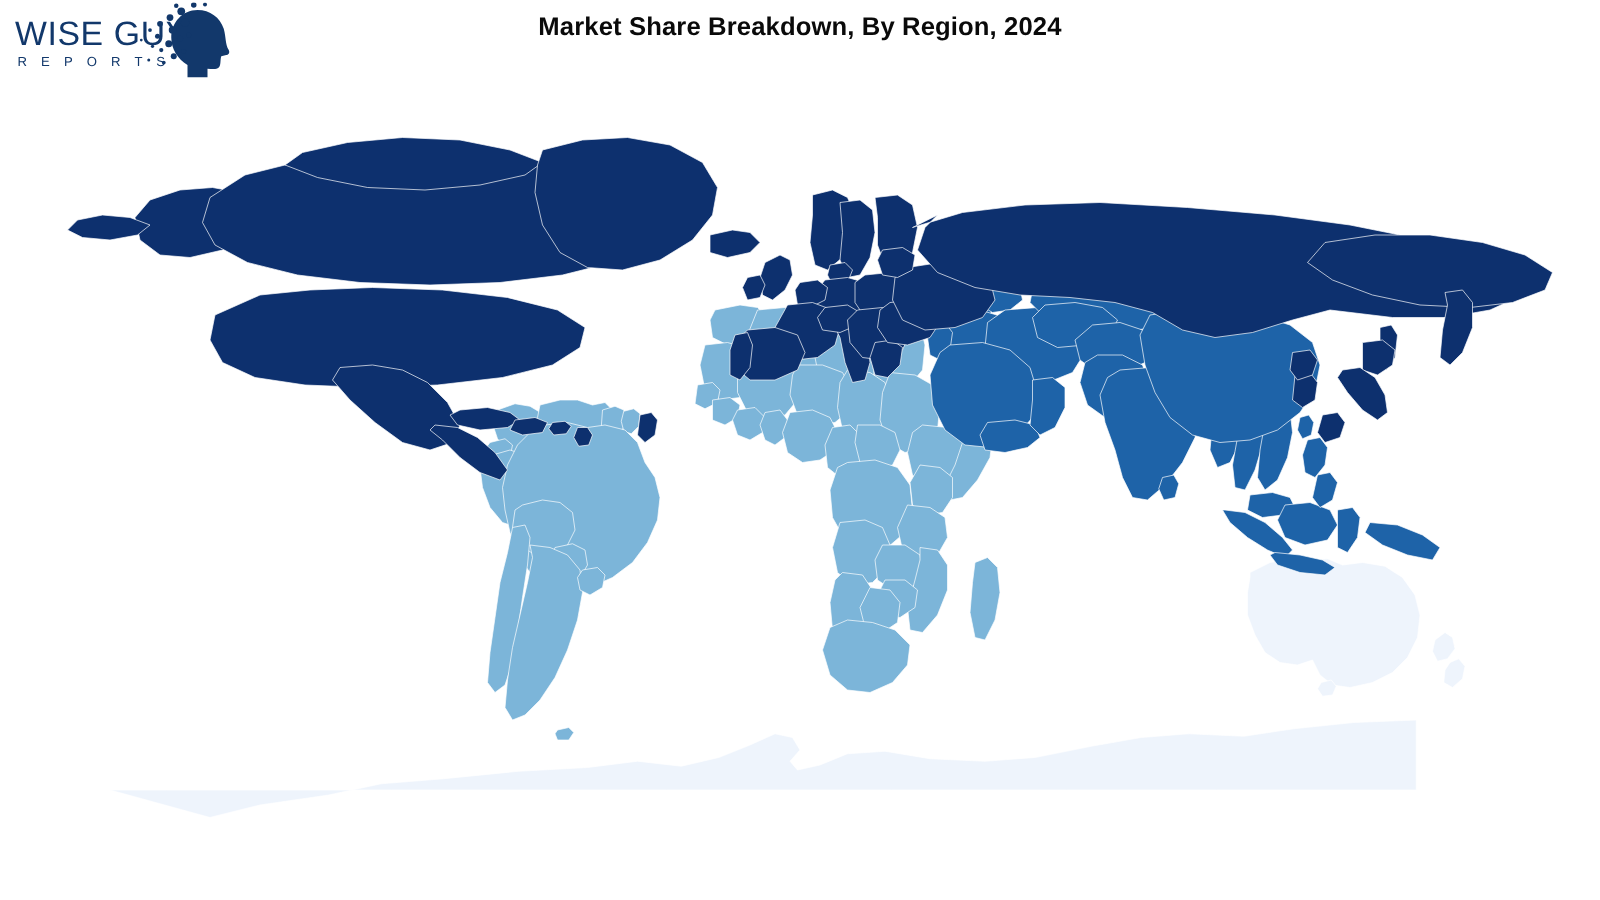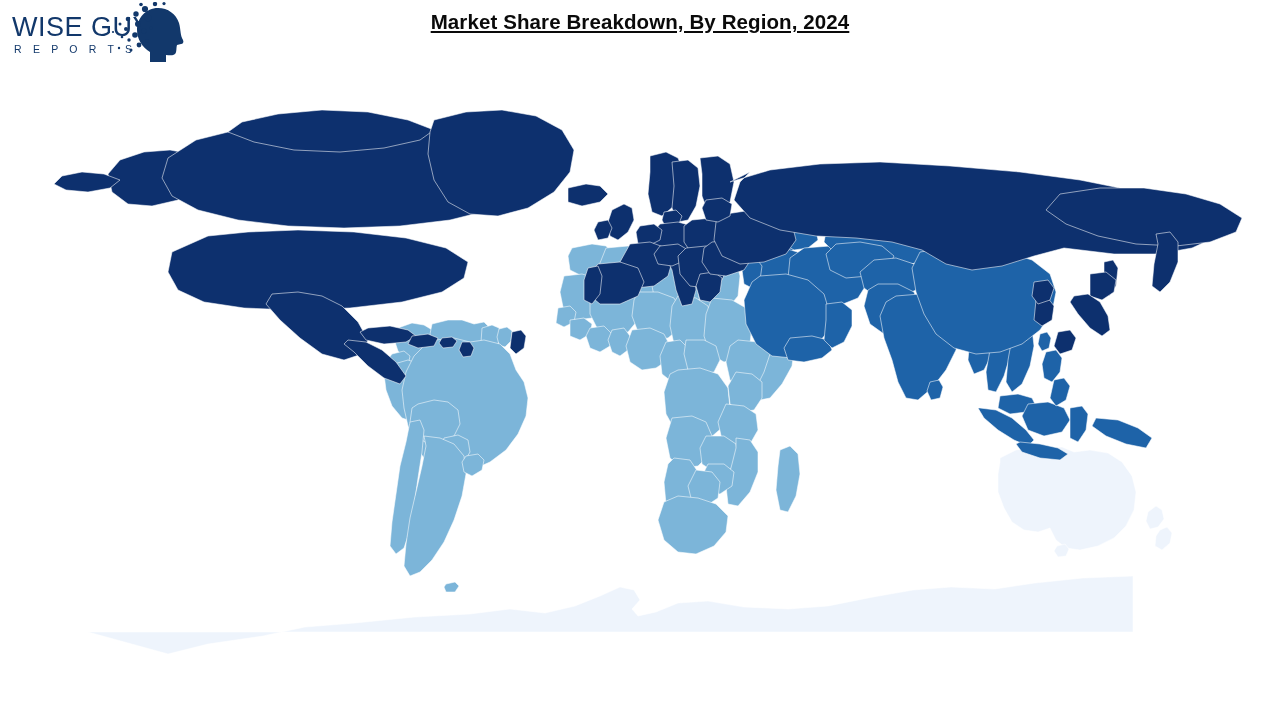--- a/index.html
+++ b/index.html
@@ -37,21 +37,20 @@
     position: absolute;
     left: 0;
     top: 10px;
     width: 1280px;
     text-align: center;
     font-size: 20.5px;
     font-weight: bold;
     color: #0a0a0a;
     letter-spacing: 0.1px;
     font-family: "Liberation Sans", "DejaVu Sans", sans-serif;
-    text-decoration: underline;
   }
 
   
   #map-wrap {
     position: absolute;
     left: 0;
     top: 52px;
     width: 1280px;
     height: 668px;
   }

